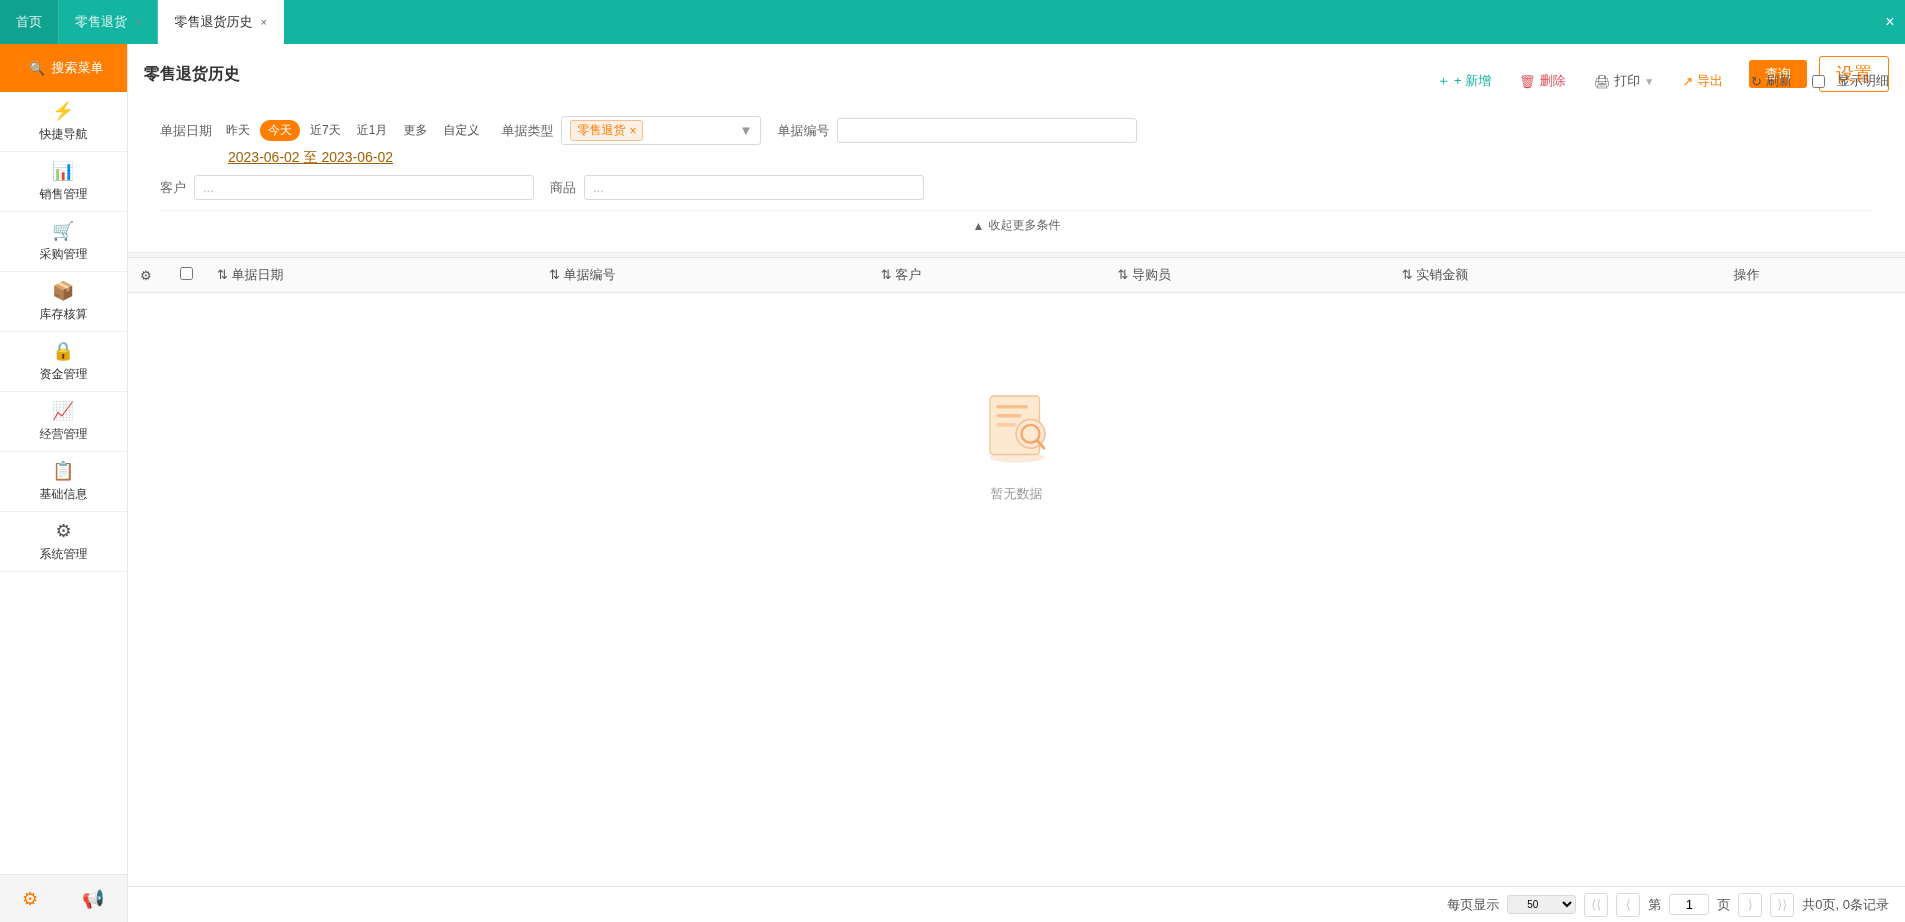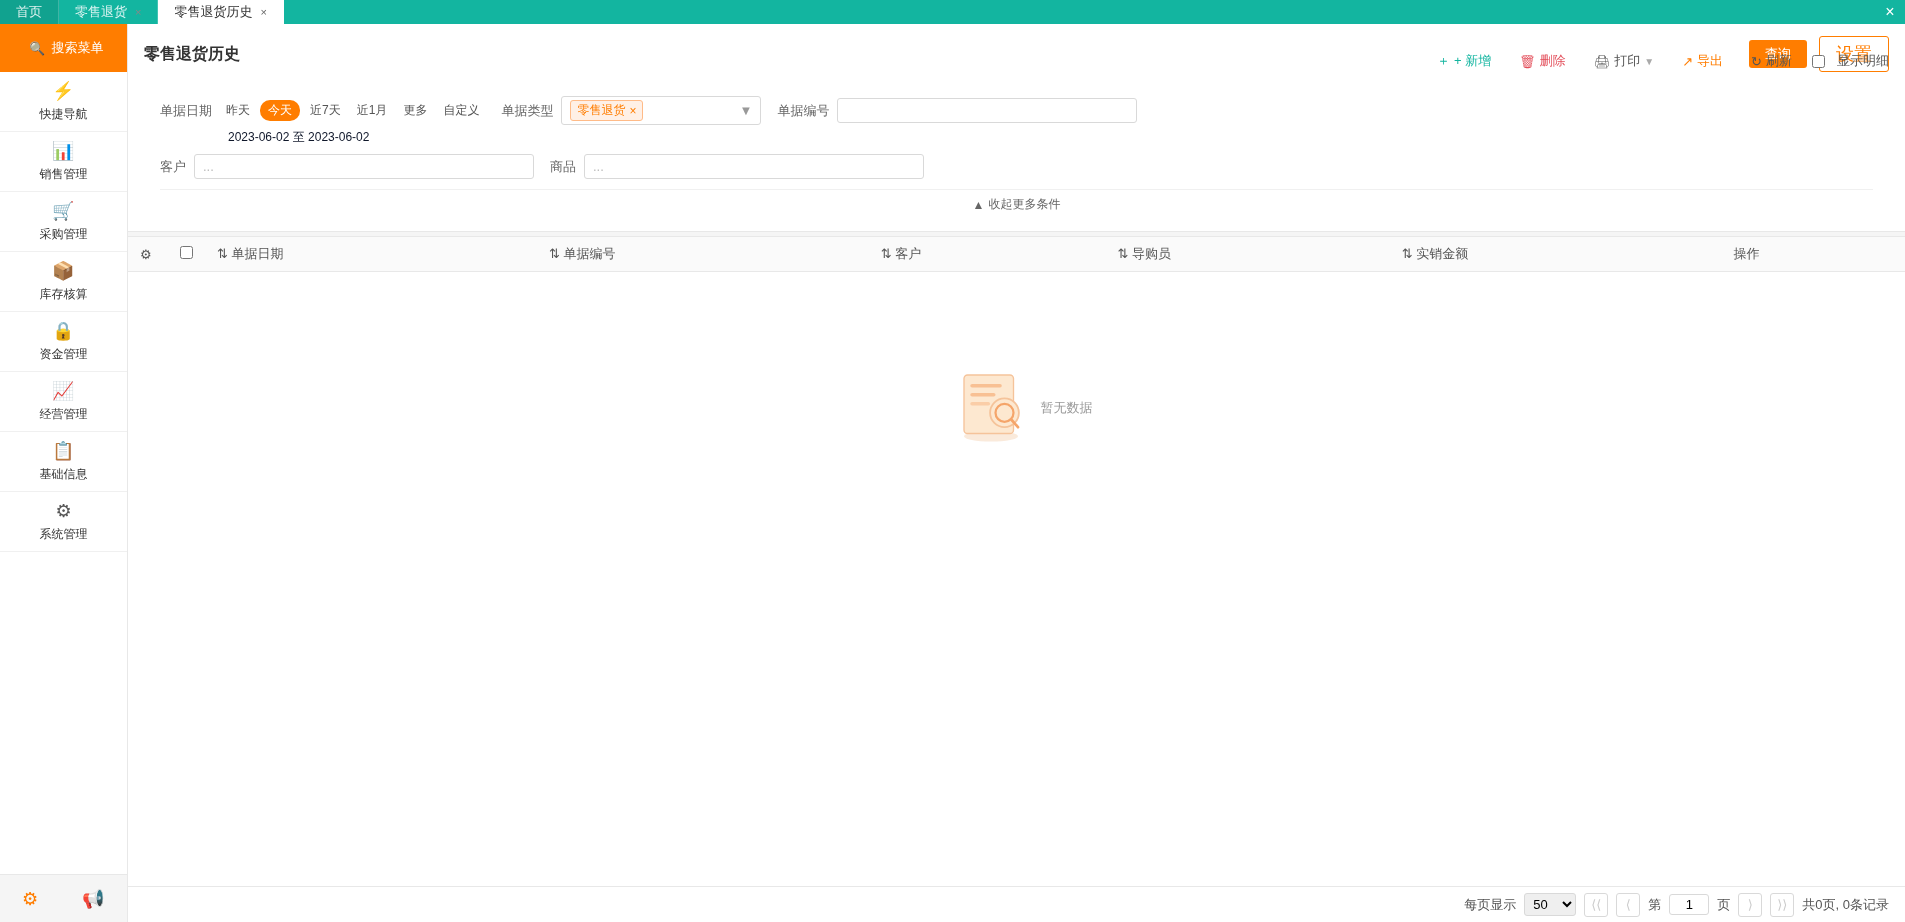--- a/index.html
+++ b/index.html
@@ -1,19 +1,19 @@
 <!DOCTYPE html>
 <html><head>
   <meta charset="utf-8">
   <style>
     * { margin: 0; padding: 0; box-sizing: border-box; }
     body { font-family: 'Microsoft YaHei', Arial, sans-serif; font-size: 13px; background: #f5f5f5; width: 1905px; height: 922px; overflow: hidden; display: flex; flex-direction: column; }
 
     
-    .top-bar { height: 24px; background: #13b5a0; display: flex; align-items: center; flex-shrink: 0; }
+    .top-bar { height: 44px; background: #13b5a0; display: flex; align-items: center; flex-shrink: 0; }
     .top-bar-tabs { display: flex; align-items: stretch; height: 100%; flex: 1; }
     .tab-item { display: flex; align-items: center; padding: 0 16px; cursor: pointer; color: rgba(255,255,255,0.85); font-size: 13px; border-right: 1px solid rgba(255,255,255,0.2); }
     .tab-item.home { background: rgba(0,0,0,0.1); }
     .tab-item.active { background: white; color: #333; }
     .tab-item .tab-close { margin-left: 8px; font-size: 11px; color: #888; cursor: pointer; }
     .tab-item.active .tab-close { color: #666; }
     .close-btn { width: 30px; height: 40px; display: flex; align-items: center; justify-content: center; color: white; cursor: pointer; font-size: 16px; }
 
     
     .main-layout { display: flex; flex: 1; overflow: hidden; }
@@ -64,28 +64,28 @@
     
     .table-wrapper { flex: 1; overflow: auto; background: white; margin-top: 4px; }
     .data-table { width: 100%; border-collapse: collapse; }
     .data-table th { background: #fafafa; border-bottom: 1px solid #e8e8e8; border-top: 1px solid #e8e8e8; padding: 8px 12px; font-weight: normal; color: #555; text-align: left; font-size: 13px; white-space: nowrap; }
     .data-table td { padding: 8px 12px; border-bottom: 1px solid #f0f0f0; color: #333; font-size: 13px; }
     .th-gear { width: 40px; text-align: center; }
     .th-checkbox { width: 36px; text-align: center; }
     .th-actions { text-align: center; }
 
     
-    .empty-state { display: flex; flex-direction: row; align-items: center; justify-content: center; padding: 80px 0; }
+    .empty-state { display: flex; flex-direction: column; align-items: center; justify-content: center; padding: 80px 0; }
     .empty-img { width: 100px; height: 100px; position: relative; display: flex; align-items: center; justify-content: center; }
     .empty-img svg { width: 90px; height: 90px; }
     .empty-text { color: #999; font-size: 13px; margin-top: 12px; }
 
     
     .pagination { height: 36px; background: white; border-top: 1px solid #e8e8e8; display: flex; align-items: center; justify-content: flex-end; padding: 0 16px; gap: 8px; flex-shrink: 0; font-size: 13px; color: #555; }
-    .pagination select { border: 1px solid #d9d9d9; border-radius: 3px; padding: 2px 4px; font-size: 13px; }
+    .pagination select { border: 1px solid #d9d9d9; border-radius: 3px; padding: 2px 15px; font-size: 10px; }
     .page-btn { width: 24px; height: 24px; display: flex; align-items: center; justify-content: center; cursor: pointer; color: #555; border: 1px solid #d9d9d9; border-radius: 3px; background: white; }
     .page-btn.disabled { color: #ccc; cursor: not-allowed; }
     .page-input { border: 1px solid #d9d9d9; border-radius: 3px; padding: 2px 4px; width: 40px; text-align: center; font-size: 13px; }
   </style>
 </head>
 <body>
 
 <div class="top-bar">
   <div class="top-bar-tabs">
     <div class="tab-item home">
@@ -214,21 +214,21 @@
               </span>
               <span class="arrow">▼</span>
             </div>
           </div>
 
           <div class="filter-item">
             <span class="filter-label">单据编号</span>
             <input class="filter-input" style="min-width: 300px;">
           </div>
         </div>
-        <div style="margin-left: 68px; font-size:12px; color:#0f172a; margin-top:-6px; margin-bottom: 8px;">2023-06-02 至 2023-06-02</div>
+        <div style="margin-left: 68px; font-size:14px; color:#a16207; margin-top:-6px; margin-bottom: 8px; text-decoration: underline;">2023-06-02 至 2023-06-02</div>
         <div class="filter-row">
           <div class="filter-item">
             <span class="filter-label">客户</span>
             <input class="filter-input" style="min-width: 340px;" placeholder="...">
           </div>
           <div class="filter-item">
             <span class="filter-label">商品</span>
             <input class="filter-input" style="min-width: 340px;" placeholder="...">
           </div>
         </div>

